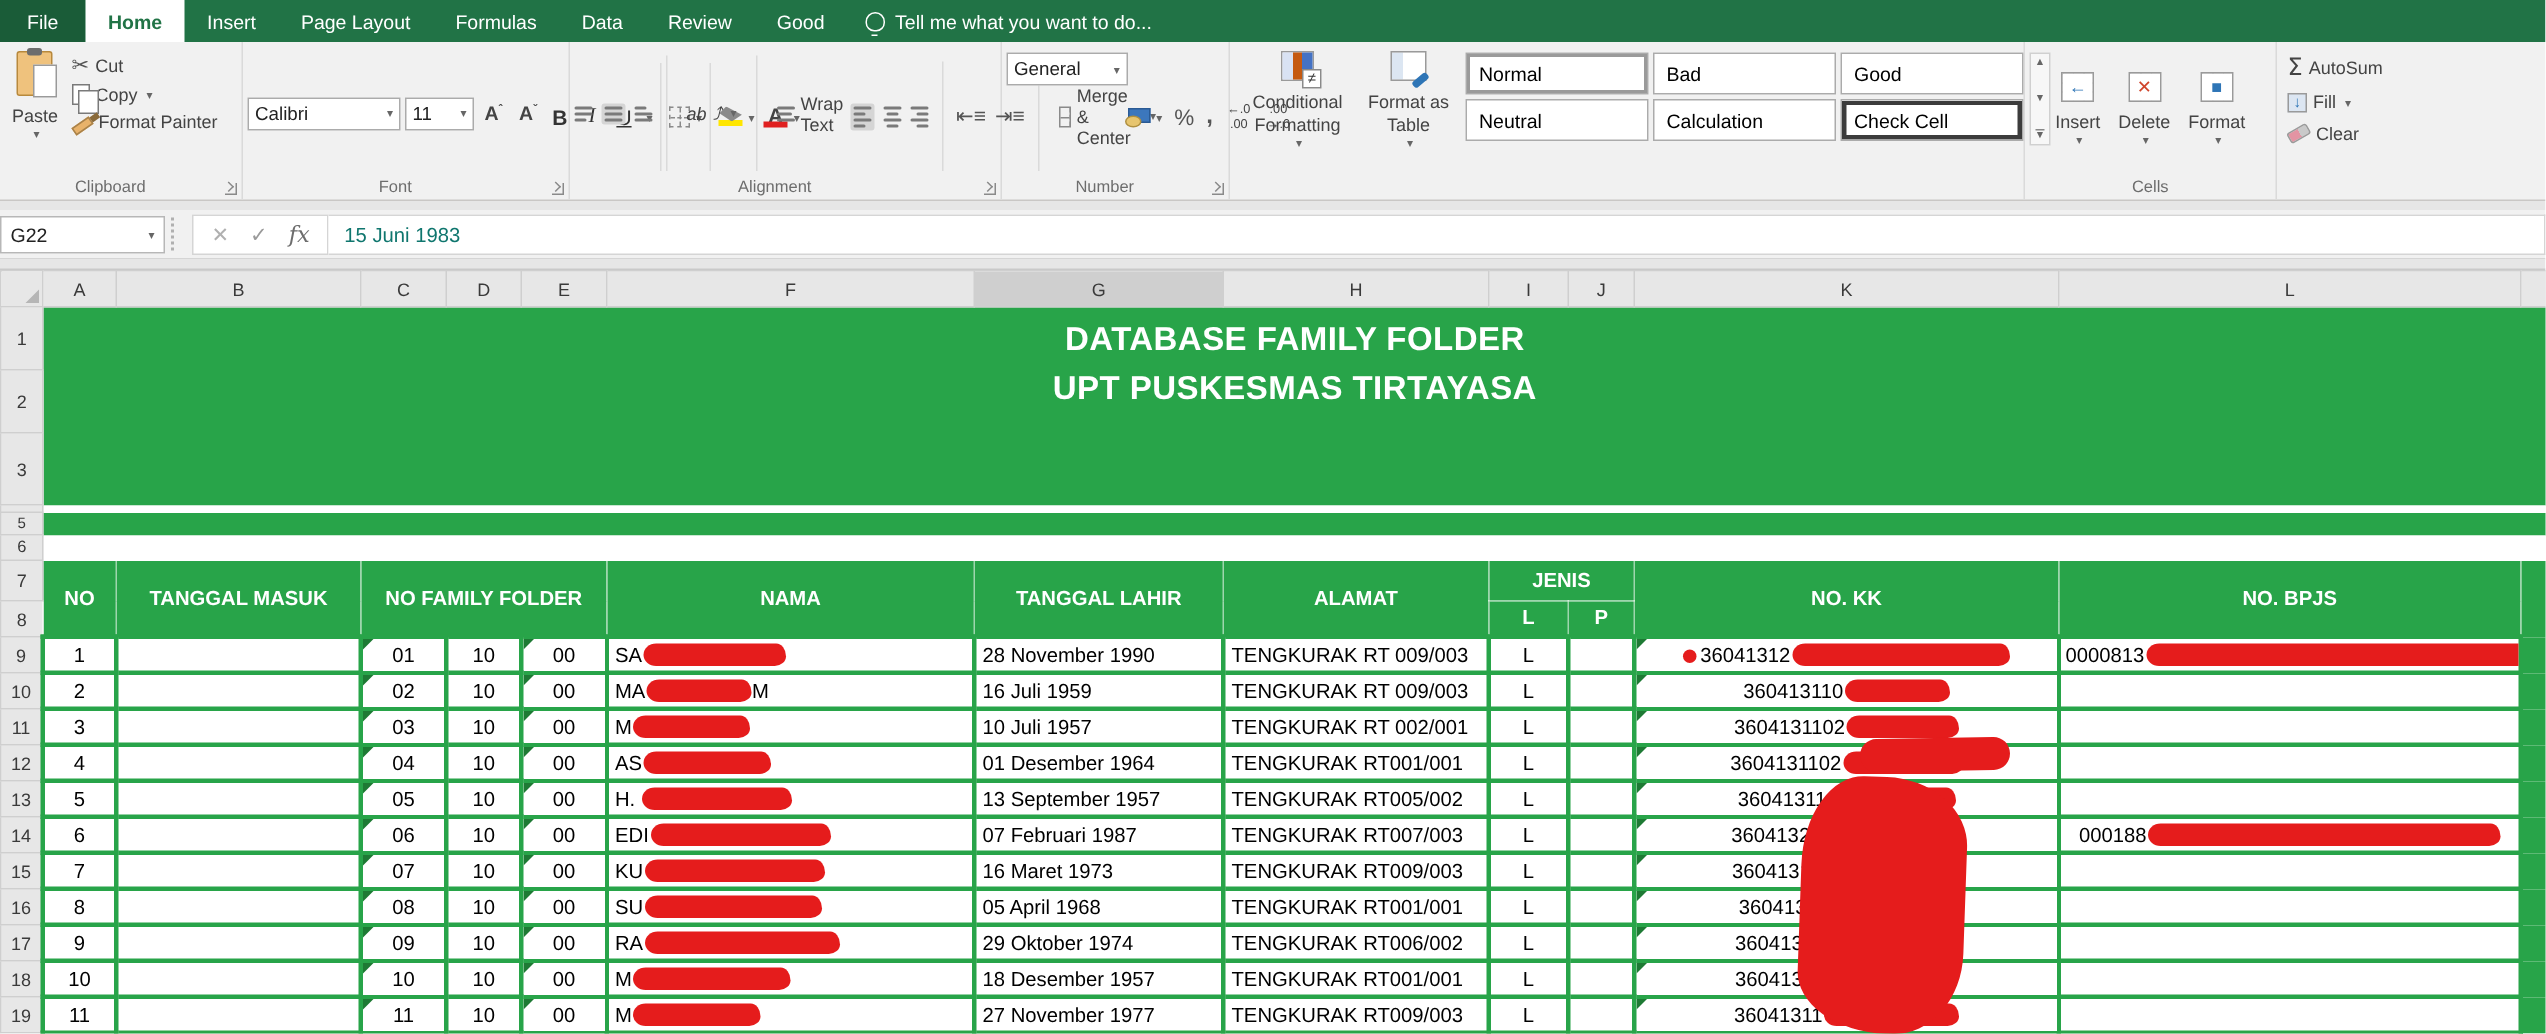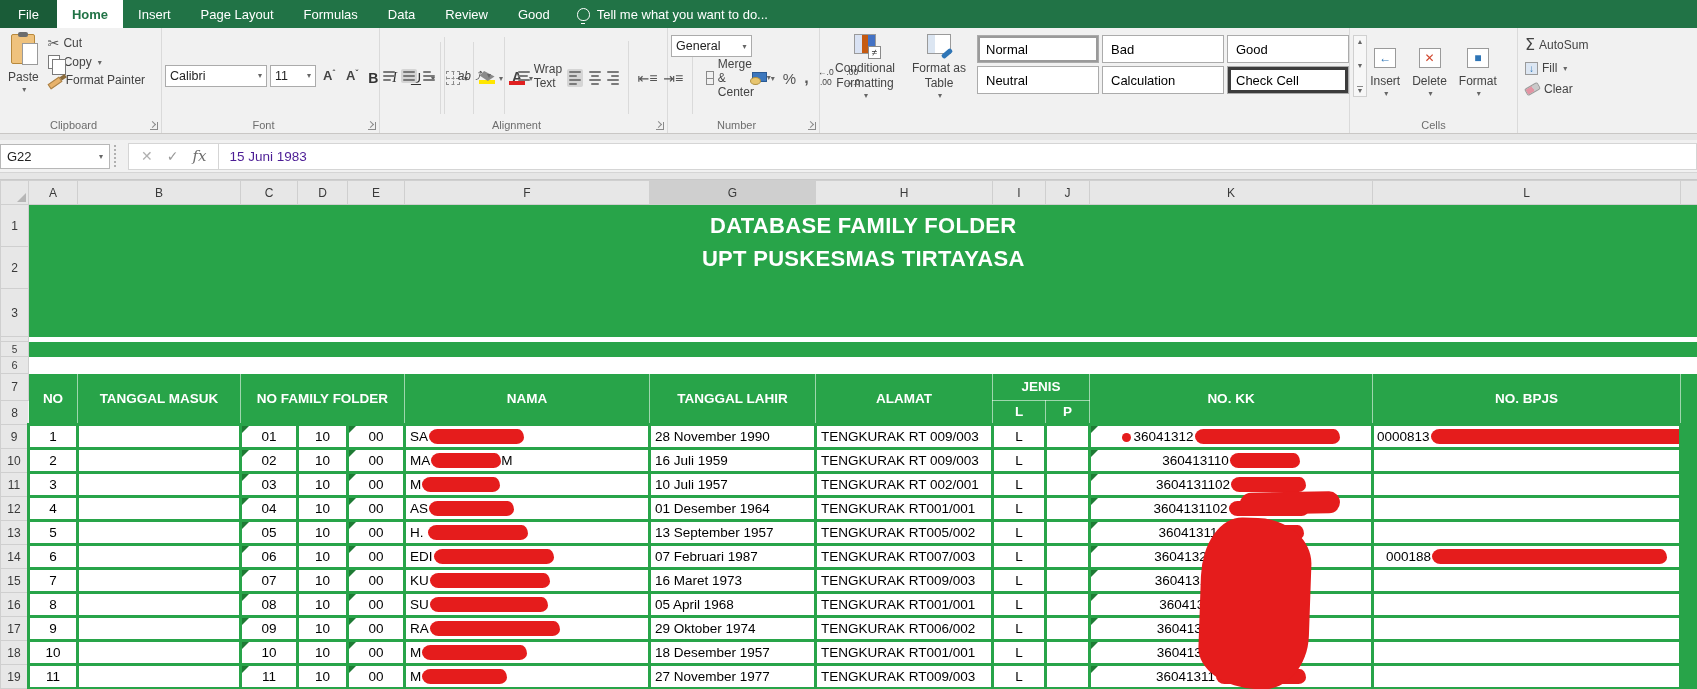--- a/index.html
+++ b/index.html
@@ -84,21 +84,21 @@
   .ic-filldown { width:13px; height:13px; border:1px solid #9a9a9a; background:#dce6f2; color:#2e75b6; font-size:10px; line-height:12px; text-align:center; font-weight:bold; }
   .ic-eraser { width:15px; height:8px; background:linear-gradient(to right,#e394a3 0 55%,#c9c9c9 55%); border:1px solid #9a9a9a; transform:rotate(-30deg); border-radius:2px; }
 
   
   .fgap { height:6px; background:#e6e6e6; }
   .fbar { height:33px; background:#f1f1f1; display:flex; align-items:center; padding:3px 0 3px 0; border-bottom:1px solid #d5d5d5; }
   .namebox { width:110px; height:25px; background:#fff; border:1px solid #b7b7b7; display:flex; align-items:center; justify-content:space-between; padding:0 6px; font-size:13px; color:#222; }
   .vdots { width:10px; height:22px; margin:0 4px; border-left:2px dotted #b0b0b0; }
   .fbtns { background:#fff; border:1px solid #d5d5d5; height:27px; display:flex; align-items:center; gap:14px; padding:0 12px; color:#b0b0b0; font-size:14px; }
   .fx { font-family:"DejaVu Serif",serif; font-style:italic; color:#6d6d6d; font-size:15px; }
-  .fvalue { flex:1; background:#fff; border:1px solid #d5d5d5; border-left:none; height:27px; display:flex; align-items:center; padding:0 10px; font-size:13.5px; color:#4c1d95; }
+  .fvalue { flex:1; background:#fff; border:1px solid #d5d5d5; border-left:none; height:27px; display:flex; align-items:center; padding:0 10px; font-size:13.5px; color:#0f766e; }
   .fgap2 { height:7px; background:#e6e6e6; border-bottom:1px solid #c9c9c9; }
 
   
   .sheet { position:relative; width:1697px; }
   table.grid { border-collapse:collapse; table-layout:fixed; width:1697px; }
   .grid th.g { background:#e7e7e7; border:1px solid #cfcfcf; font-weight:normal; font-size:12px; color:#3a3a3a; height:24px; }
   .grid th.g.hl { background:#cfcfcf; }
   .grid th.rn { background:#e7e7e7; border:1px solid #cfcfcf; font-weight:normal; font-size:12px; color:#3a3a3a; }
   .corner { position:relative; }
   .corner:after { content:''; position:absolute; right:2px; bottom:2px; border-left:9px solid transparent; border-bottom:9px solid #b6b6b6; }

